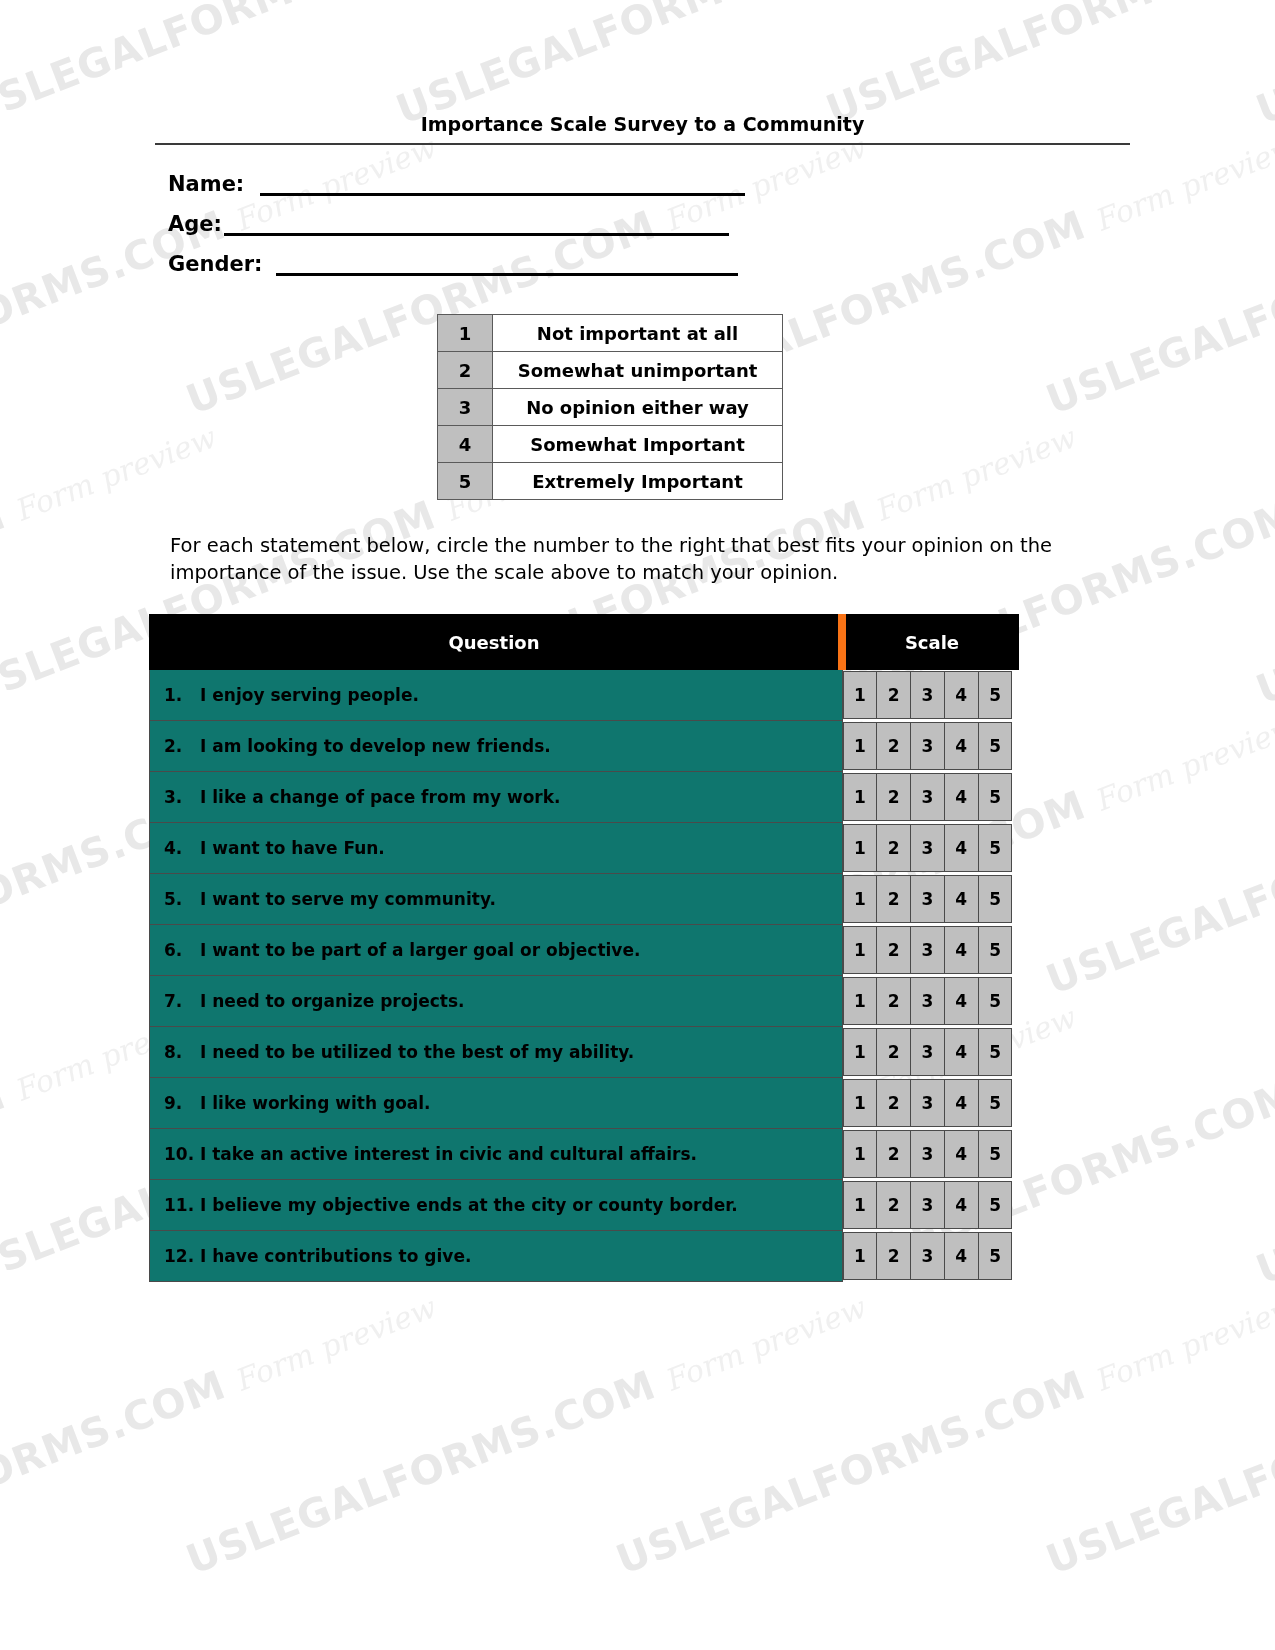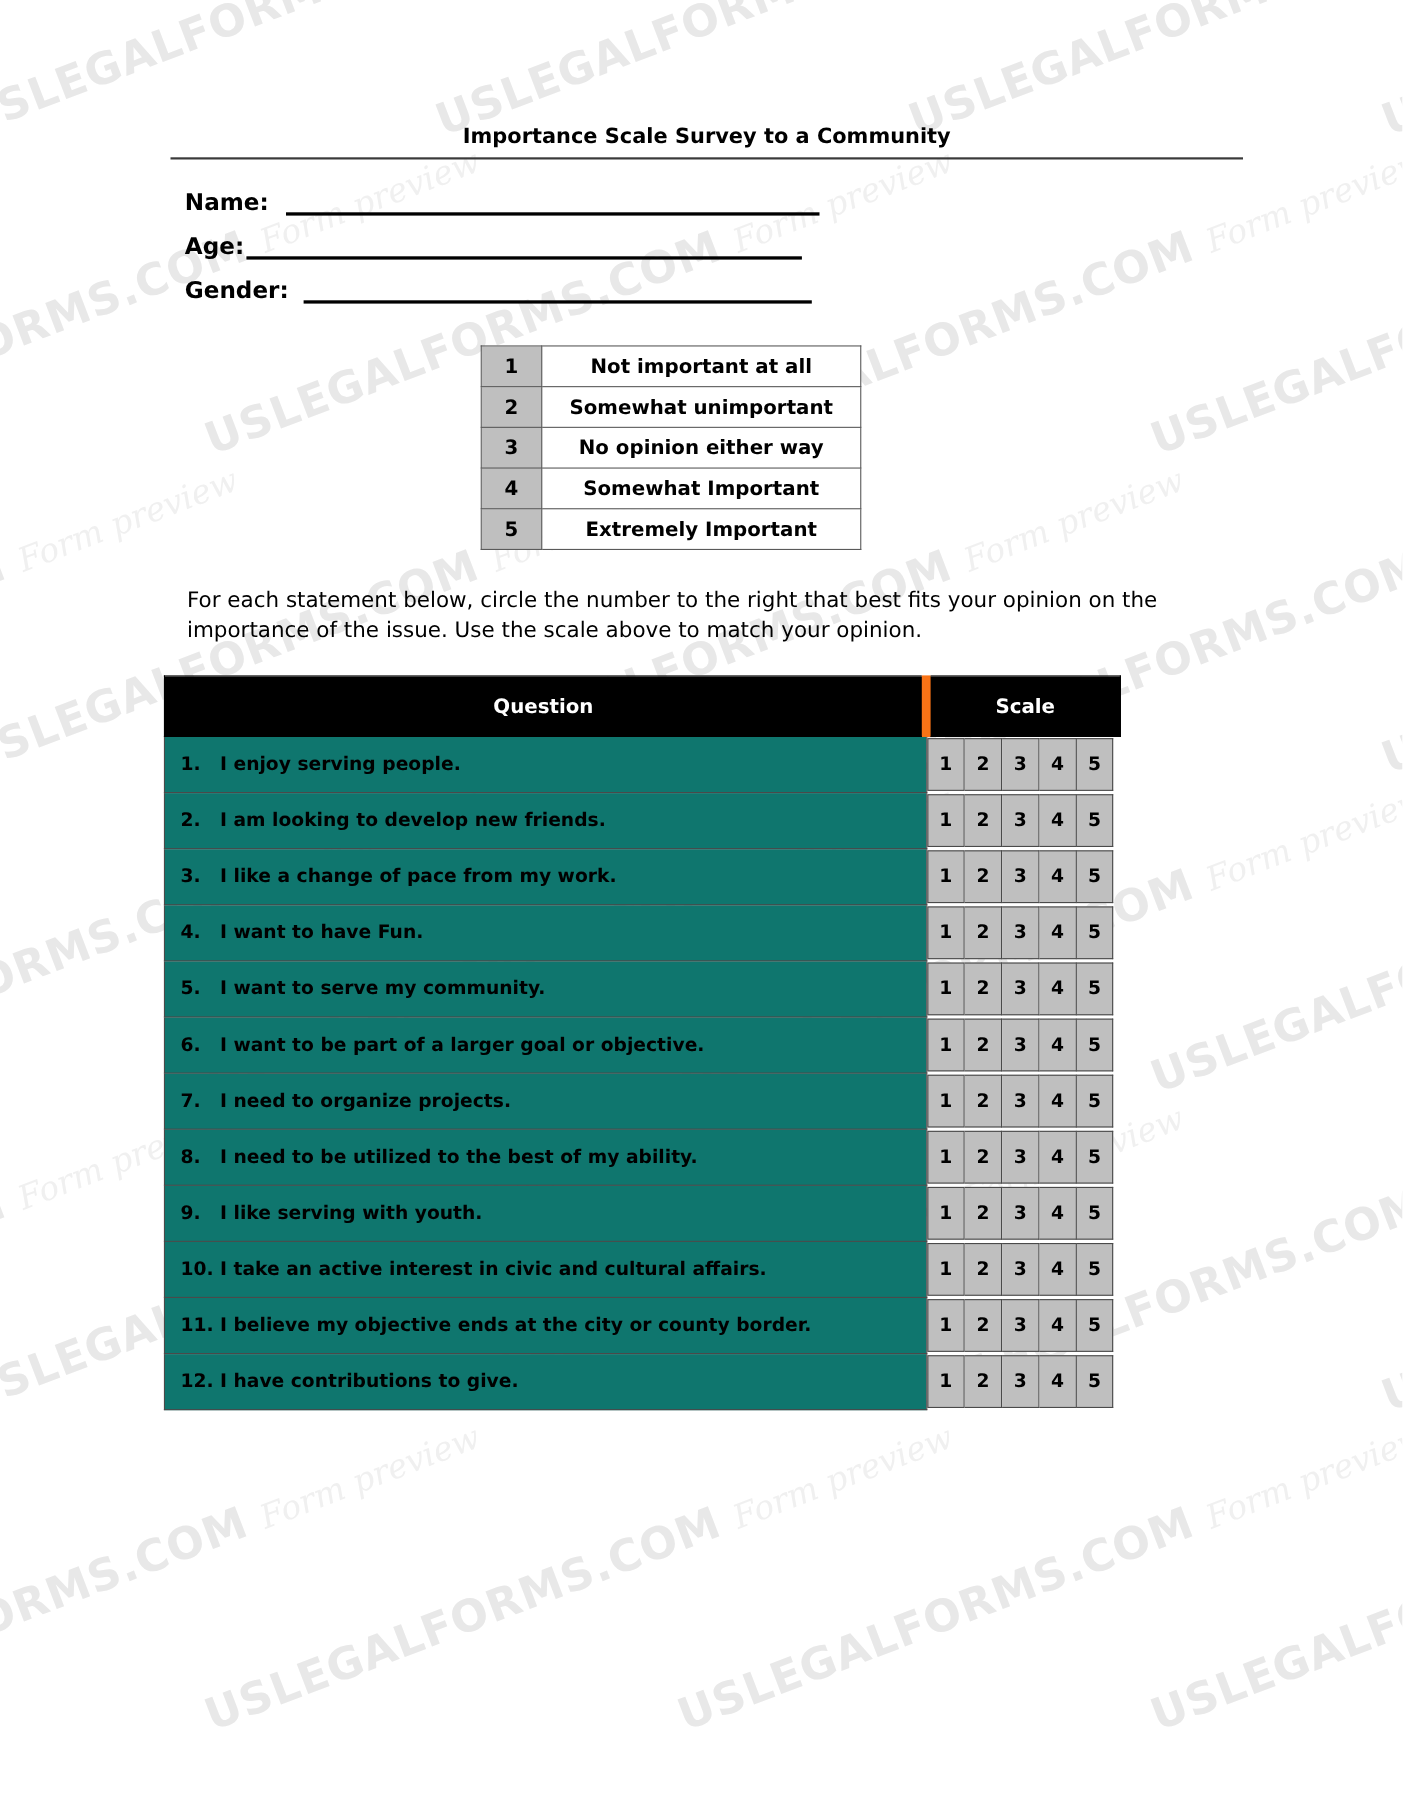--- a/index.html
+++ b/index.html
@@ -373,21 +373,21 @@
               <div class="scale-inner">
                 <div class="scale-cell">1</div>
                 <div class="scale-cell">2</div>
                 <div class="scale-cell">3</div>
                 <div class="scale-cell">4</div>
                 <div class="scale-cell">5</div>
               </div>
             </td>
           </tr>
           <tr>
-            <td class="q-cell"><span class="q-num">9.</span><span>I like serving with youth.</span></td>
+            <td class="q-cell"><span class="q-num">9.</span><span>I like working with goal.</span></td>
             <td class="scale-group">
               <div class="scale-inner">
                 <div class="scale-cell">1</div>
                 <div class="scale-cell">2</div>
                 <div class="scale-cell">3</div>
                 <div class="scale-cell">4</div>
                 <div class="scale-cell">5</div>
               </div>
             </td>
           </tr>

